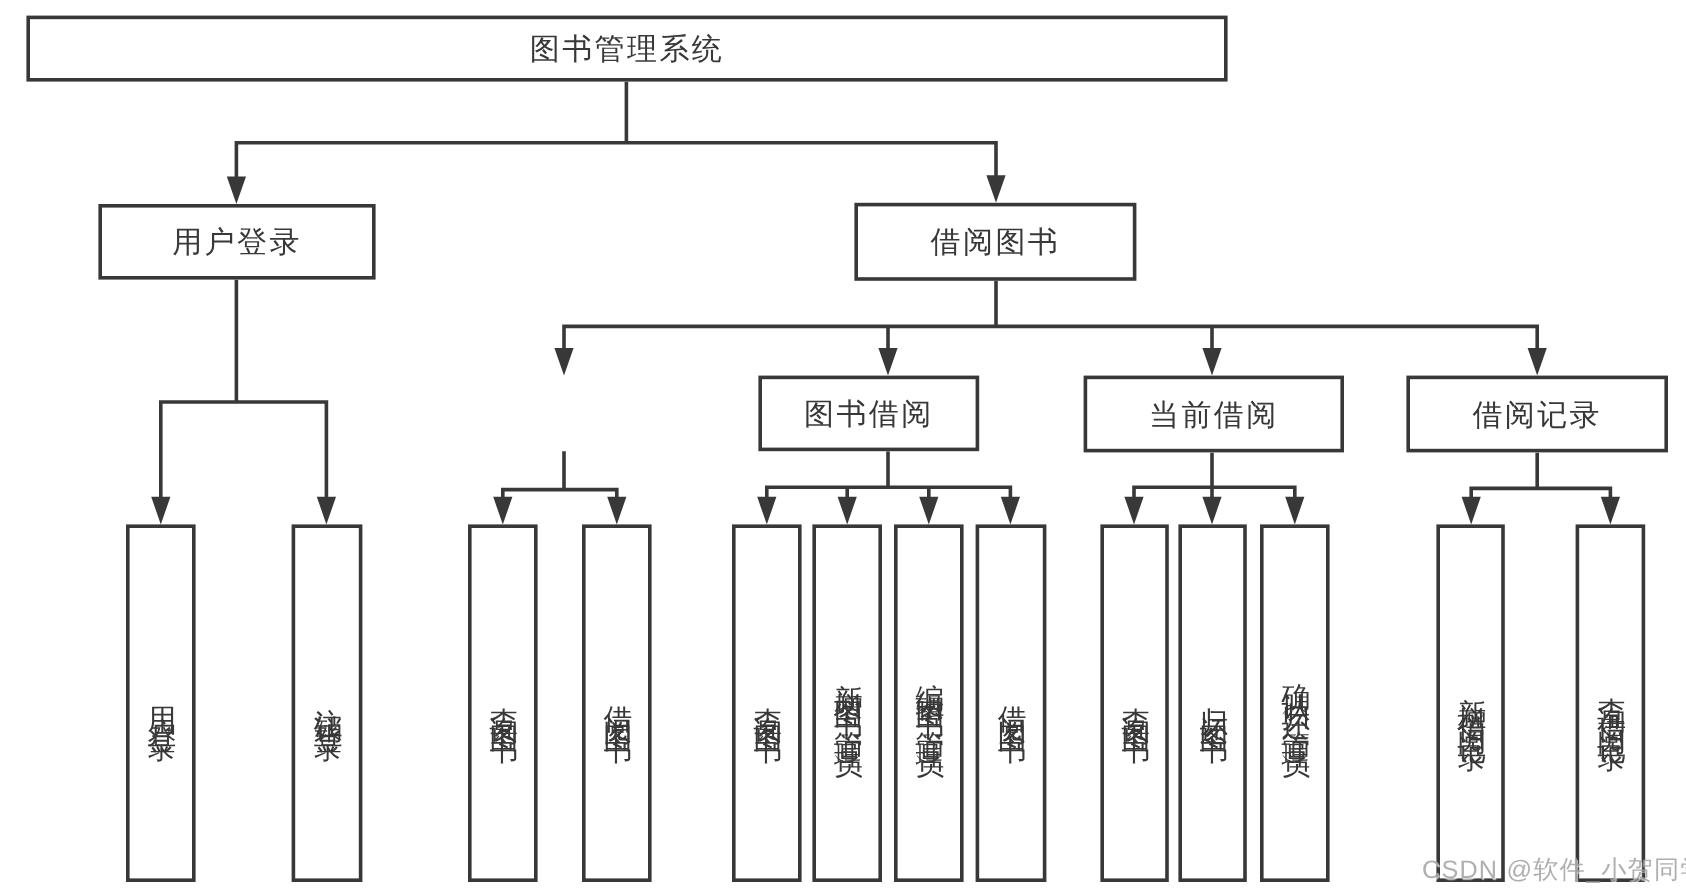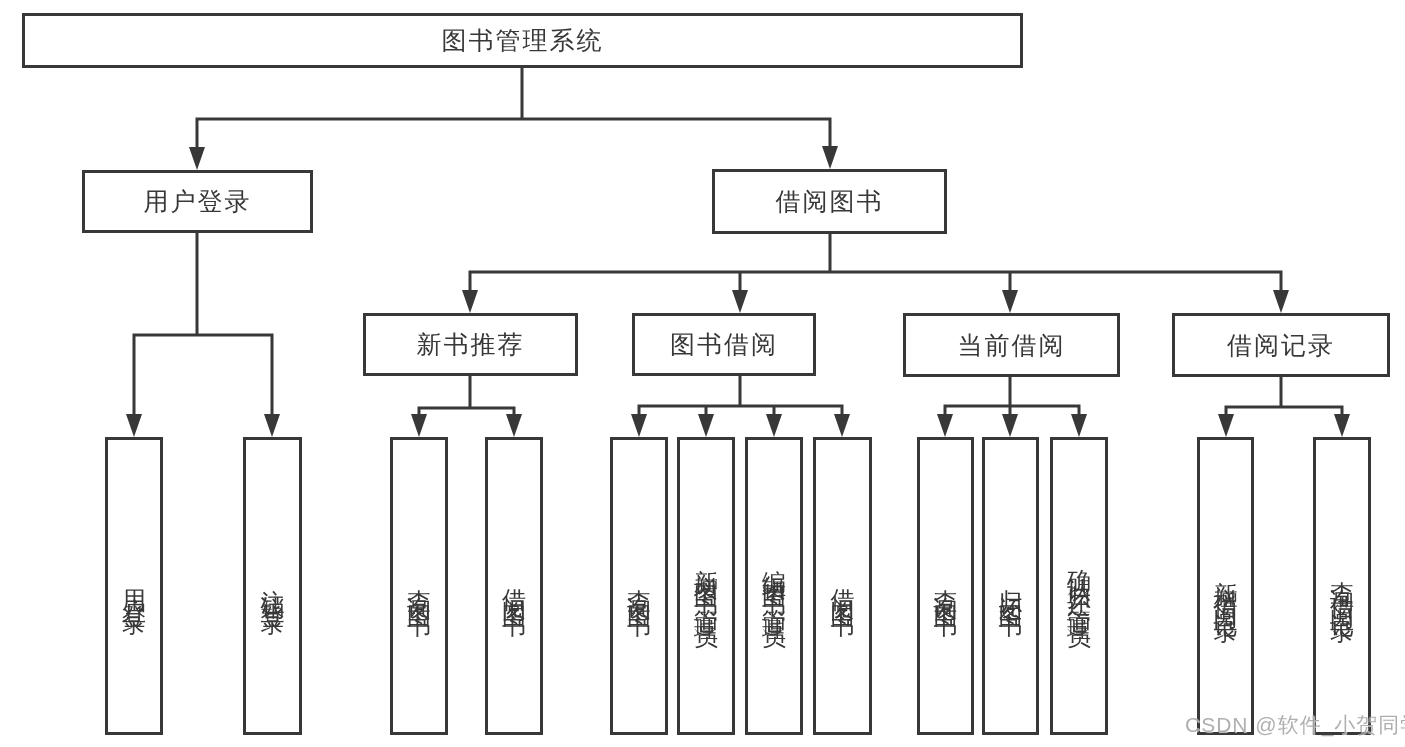--- a/index.html
+++ b/index.html
@@ -148,21 +148,20 @@
       <polygon points="1079,437 1071,414 1087,414" fill="#383838"></polygon>
       <polygon points="1226,437 1218,414 1234,414" fill="#383838"></polygon>
       <polygon points="1342,437 1334,414 1350,414" fill="#383838"></polygon>
     </svg>
 
   <div class="node" id="n-root">图书管理系统</div>
 
   <div class="node" id="n-login">用户登录</div>
   <div class="node" id="n-mgmt">借阅图书</div>
 
-  <div class="node" id="n-newbook">新书推荐</div>
   <div class="node" id="n-borrow">图书借阅</div>
   <div class="node" id="n-current">当前借阅</div>
   <div class="node" id="n-records">借阅记录</div>
 
   <div class="leaf" id="l-0">
     <span class="vtext">用户登录</span>
   </div>
   <div class="leaf" id="l-1">
     <span class="vtext">注销登录</span>
   </div>

